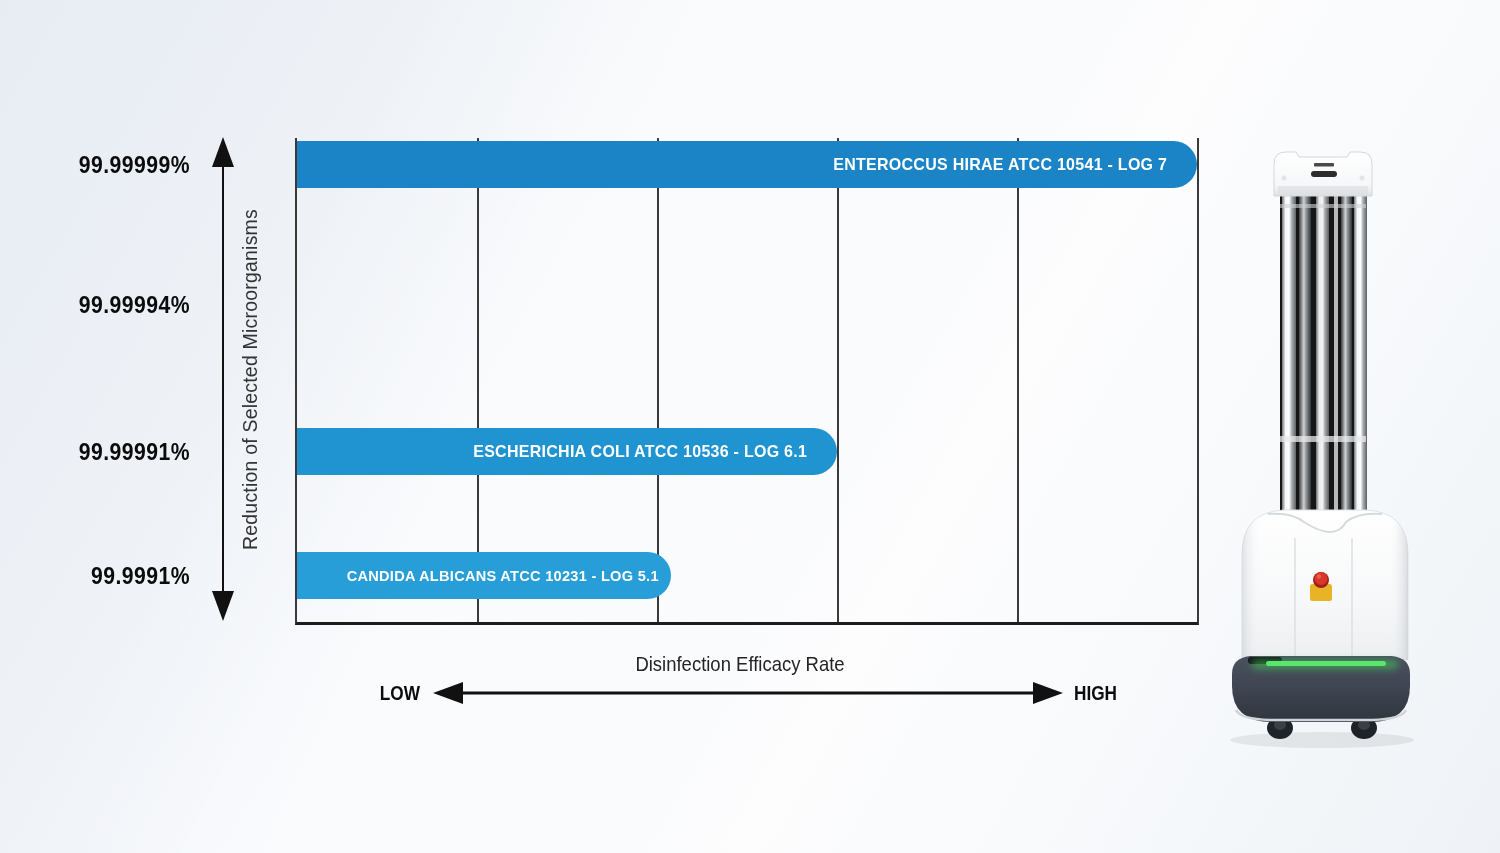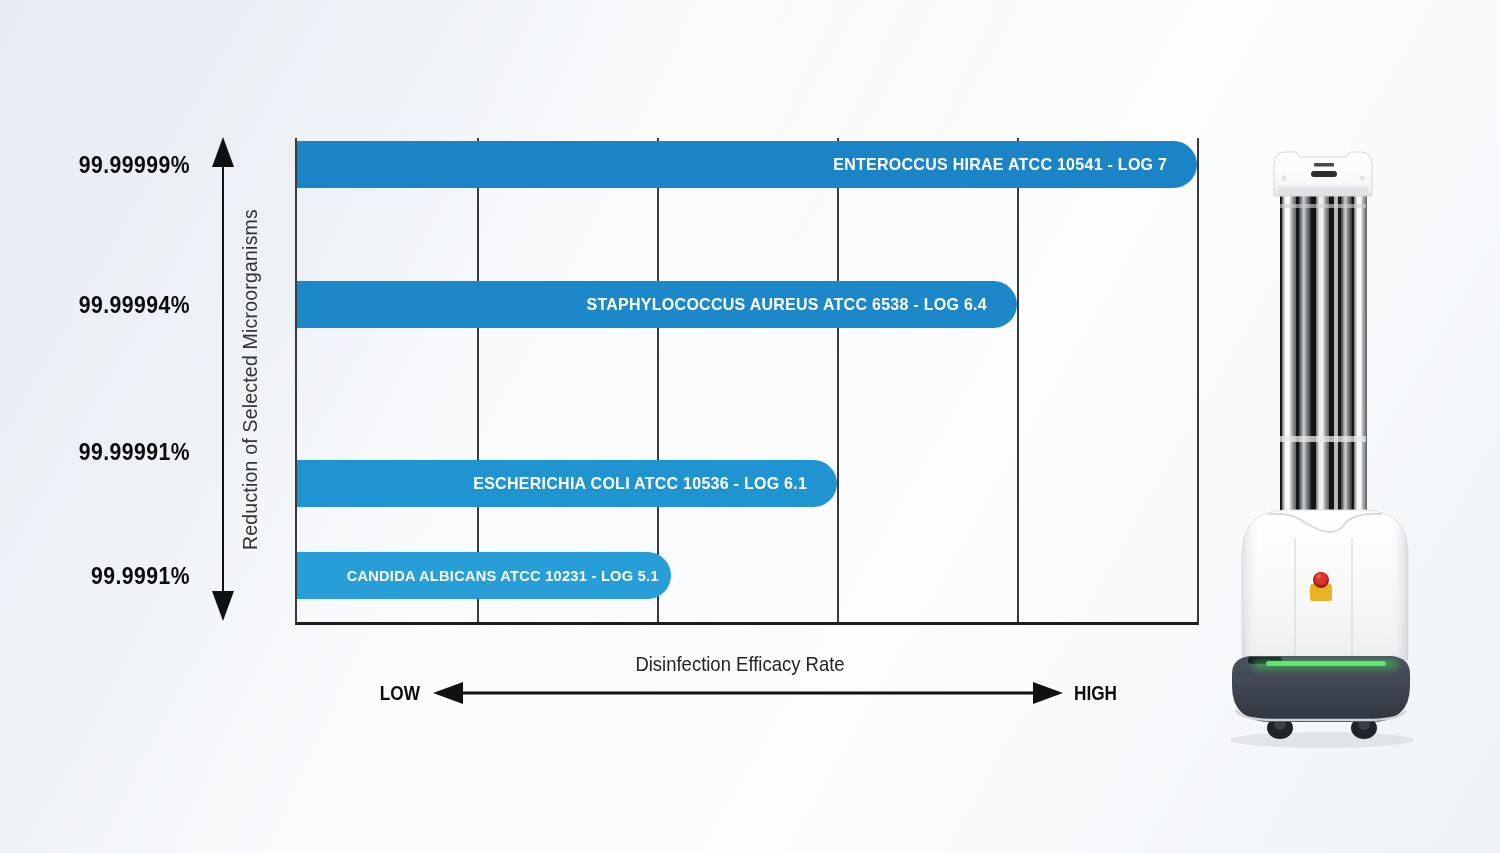--- a/index.html
+++ b/index.html
@@ -88,24 +88,21 @@
 
   <div class="plot">
     <div class="gridline g20"></div>
     <div class="gridline g40"></div>
     <div class="gridline g60"></div>
     <div class="gridline g80"></div>
     <div class="bars">
         <div class="bar" style="top: 3px; width: 100%; background: rgb(27, 132, 198);">
           <span class="bar-label">ENTEROCCUS HIRAE ATCC 10541 - LOG 7</span>
         </div>
-        <div class="bar" style="top: 143px; width: 80%; background: rgb(28, 136, 202);">
-          <span class="bar-label">STAPHYLOCOCCUS AUREUS ATCC 6538 - LOG 6.4</span>
-        </div>
-        <div class="bar" style="top: 290px; width: 60%; background: rgb(32, 147, 209); margin-top: 32px;">
+        <div class="bar" style="top: 290px; width: 60%; background: rgb(32, 147, 209);">
           <span class="bar-label">ESCHERICHIA COLI ATCC 10536 - LOG 6.1</span>
         </div>
         <div class="bar" style="top: 414px; width: 41.5%; background: rgb(39, 158, 216); align-items: center;">
           <span class="bar-label" style="padding-right: 12px; font-size: 15.5px;">CANDIDA ALBICANS ATCC 10231 - LOG 5.1</span>
         </div>
       </div>
   </div>
 
   <div class="x-title">Disinfection Efficacy Rate</div>
   <div class="low-label">LOW</div>

